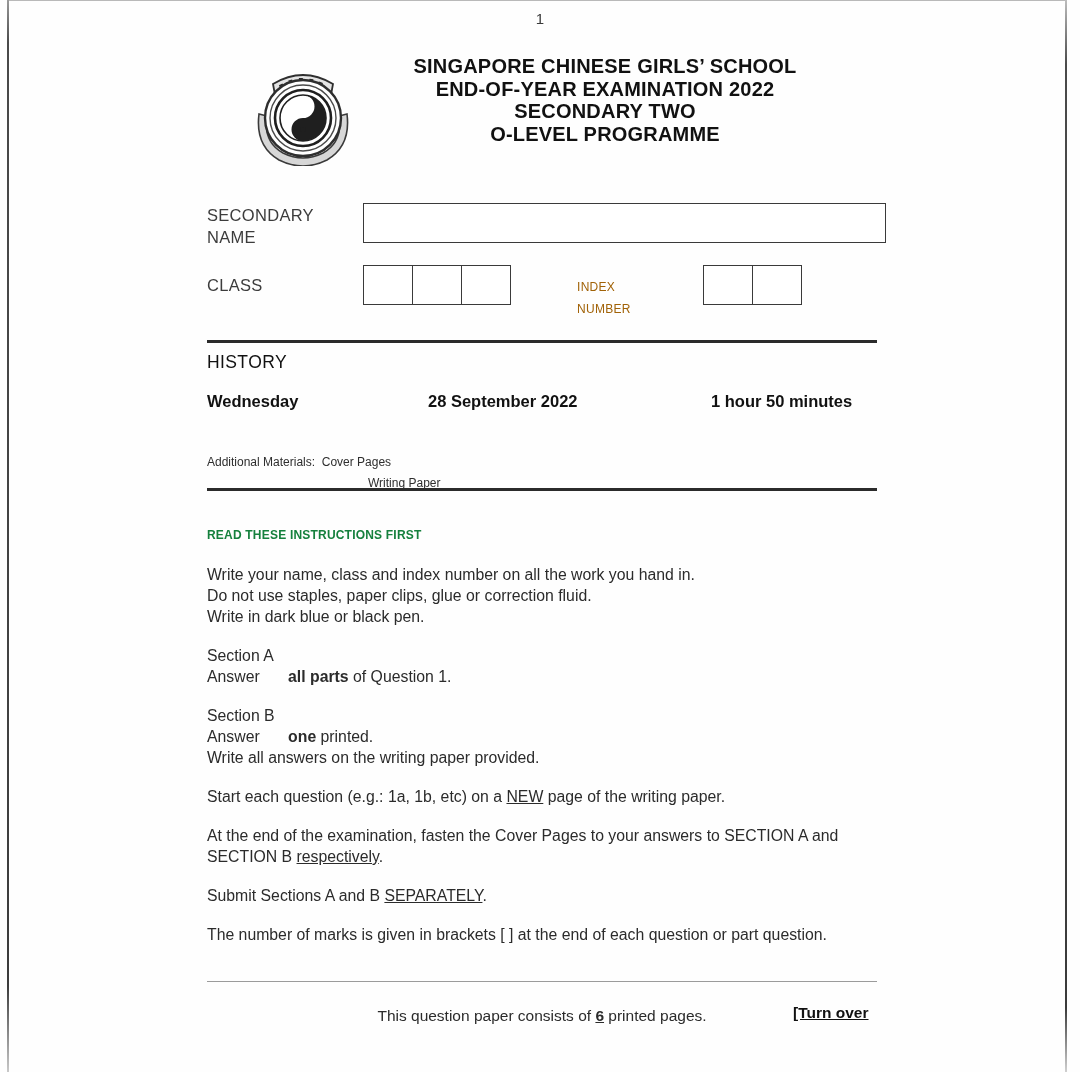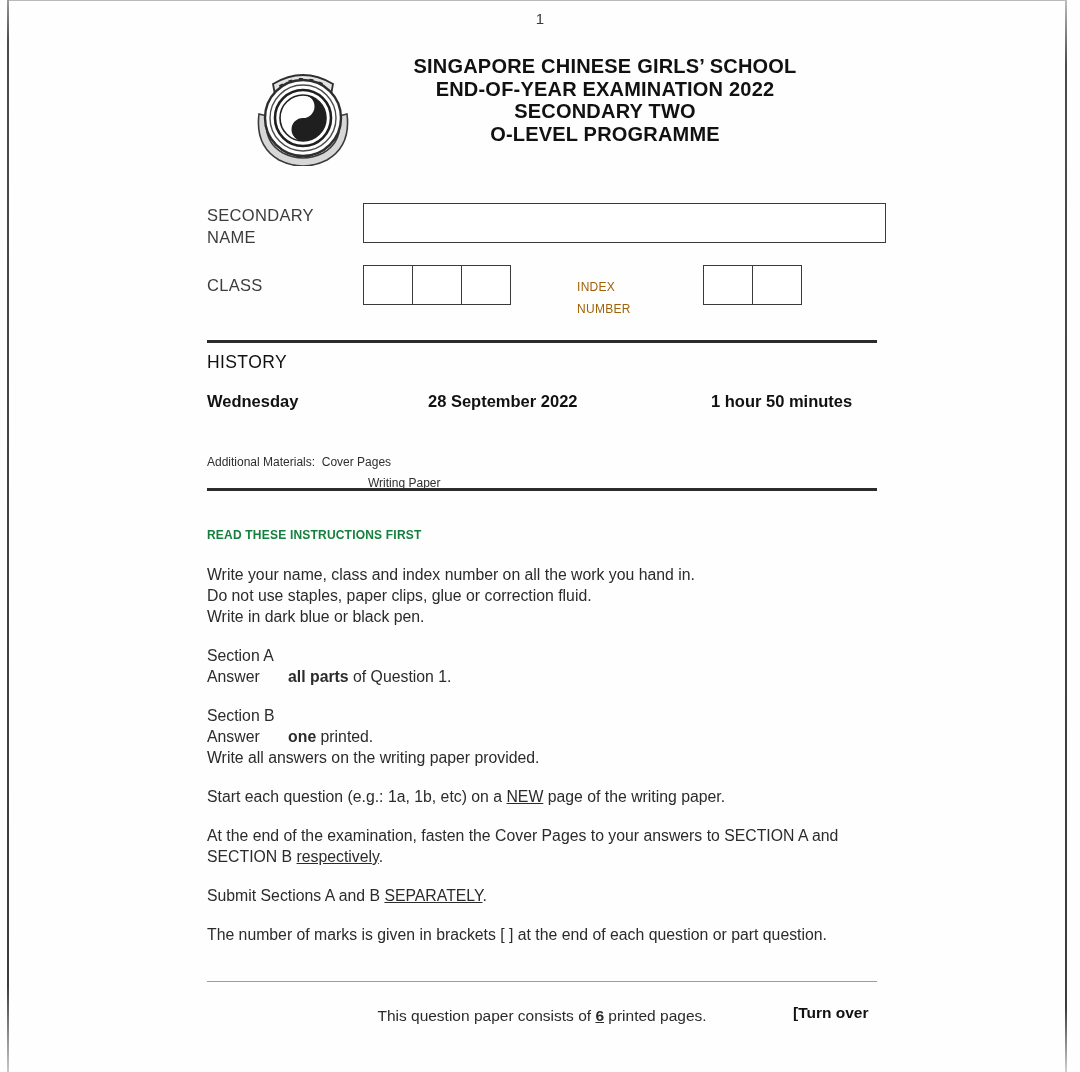--- a/index.html
+++ b/index.html
@@ -238,20 +238,21 @@
     margin-top: 20px;
   }
   .footer-note u { text-decoration: underline; font-weight: bold; }
   .turn-over {
     position: absolute;
     left: 793px;
     top: 1004px;
     font-size: 15.5px;
     font-weight: bold;
     color: #111;
+    text-decoration: underline;
   }
 </style>
 </head>
 <body>
 
 <div class="page-sheet">
   <div class="edge-top"></div>
   <div class="edge-left"></div>
   <div class="edge-right"></div>
 </div>

